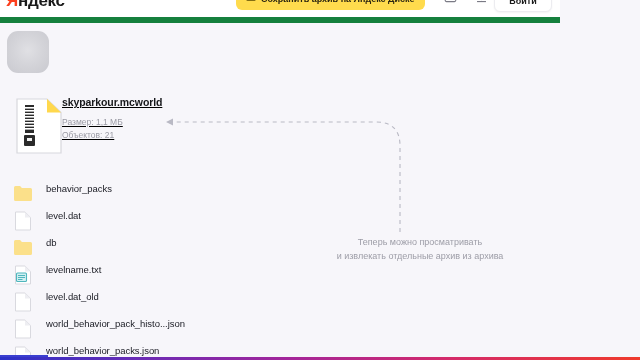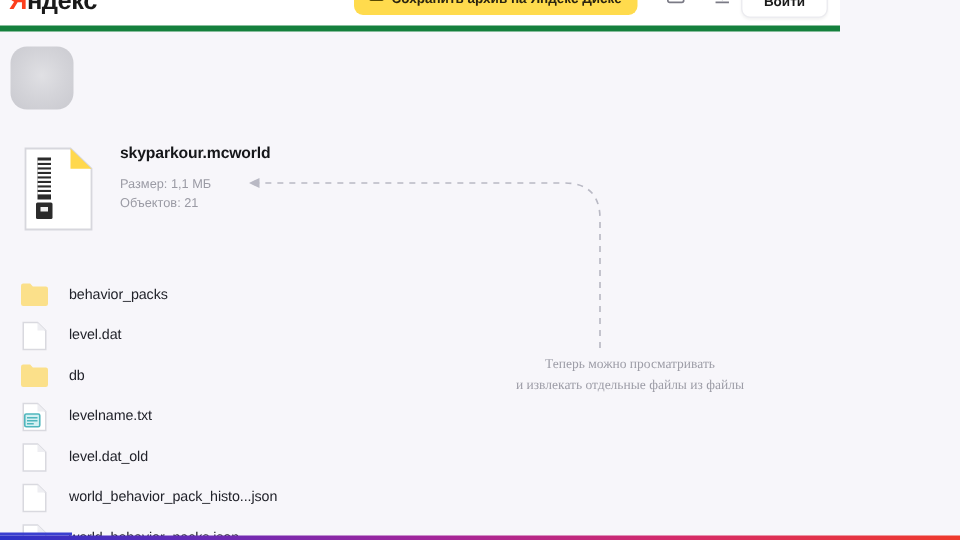--- a/index.html
+++ b/index.html
@@ -7,21 +7,21 @@
     width:640px;height:360px;overflow:hidden;position:relative;
     background:#f7f6fa;
     font-family:"Liberation Sans","DejaVu Sans",sans-serif;
     -webkit-font-smoothing:antialiased;
   }
 
   
   .header{
     position:absolute;left:0;top:0;width:560px;height:17px;
     background:#ffffff;overflow:hidden;
-    border-bottom:4px solid #15803d;
+    border-bottom:6px solid #15803d;
   }
   .logo{
     position:absolute;left:6px;top:-9px;
     font-size:17px;font-weight:700;letter-spacing:-0.3px;
     color:#1a1a1a;line-height:20px;white-space:nowrap;
   }
   .logo .ya{color:#fc3f1d;}
 
   .promo-pill{
     position:absolute;left:236px;top:-12px;
@@ -59,46 +59,46 @@
     background:radial-gradient(circle at 50% 46%,#e0e0e4 0%,#d4d4d9 48%,#c9c9cf 100%);
   }
 
   
   .archive{
     position:absolute;left:16px;top:96px;width:180px;height:66px;
   }
   .arc-icon{
     position:absolute;left:0;top:2px;width:46px;height:56px;
   }
-  .arc-meta{position:absolute;left:64px;top:0;width:118px;}
+  .arc-meta{position:absolute;left:46px;top:0;width:118px;text-decoration:underline;}
   .arc-name{
     font-size:10.5px;font-weight:700;color:#16171a;
     line-height:13px;letter-spacing:-0.1px;word-break:break-all;
   }
   .arc-sub{
     margin-top:8px;font-size:8.5px;color:#9a9aa4;line-height:11.5px;
   }
 
   
   .filelist{
     position:absolute;left:0;top:183px;width:300px;
   }
   .row{
-    display:flex;align-items:center;height:27px;padding-left:13px;
+    display:flex;align-items:flex-start;height:27px;padding-left:13px;
   }
   .row .ico{width:20px;height:22px;flex:0 0 auto;display:block;}
   .row .nm{
     margin-left:13px;font-size:9.5px;color:#21222a;
     line-height:12px;white-space:nowrap;letter-spacing:-0.05px;
   }
 
   
   .annot{
     position:absolute;left:313px;top:235px;width:214px;
-    text-align:center;font-size:9px;color:#9d9da7;line-height:14px;font-family:Liberation Serif, serif;
+    text-align:center;font-size:9px;color:#9d9da7;line-height:14px;
   }
 
   
   .arrowsvg{
     position:absolute;left:0;top:0;width:640px;height:360px;
     pointer-events:none;
   }
 
   
   .progress{
@@ -233,17 +233,17 @@
 
 </div>
 
 <svg class="arrowsvg" viewBox="0 0 640 360">
   <path d="M400 232 L400 146 Q400 122 376 122 L172 122" fill="none" stroke="#b9b9c4" stroke-width="1.1" stroke-dasharray="4 4" stroke-linecap="butt"></path>
   <path d="M166 122 L173 118.6 L173 125.4 Z" fill="#b9b9c4"></path>
 </svg>
 
 <div class="annot">
   <div>Теперь можно просматривать</div>
-  <div>и извлекать отдельные файлы из файлы</div>
+  <div>и извлекать отдельные архив из архива</div>
 </div>
 
 <div class="progress-head"></div>
 <div class="progress"></div>
 
 </body></html>

